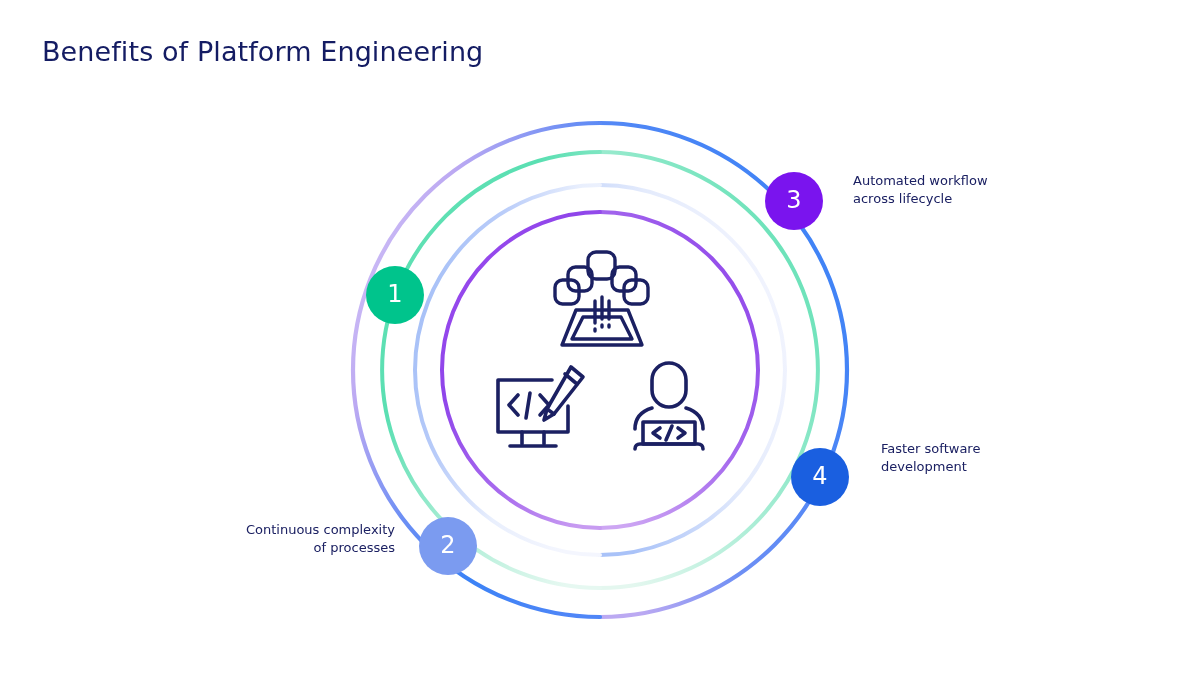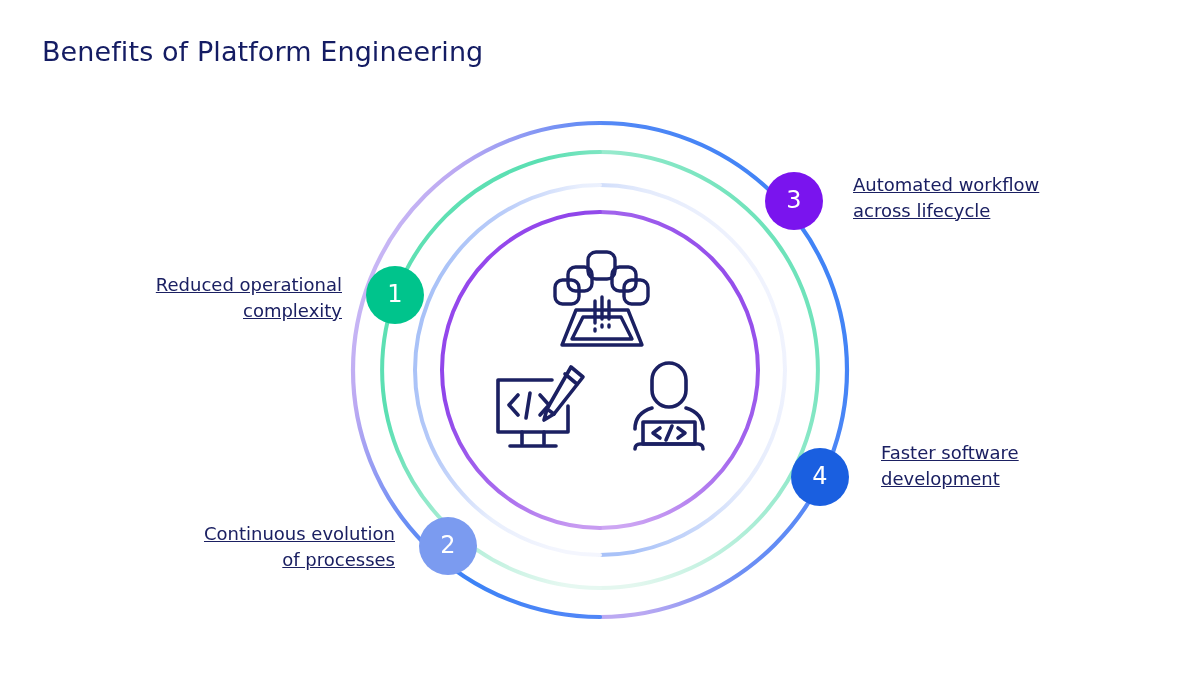--- a/index.html
+++ b/index.html
@@ -61,25 +61,24 @@
   .badge span { display: block; transform: translateY(-1px); }
 
   #badge-1 { left: 366px; top: 266px; }
   #badge-2 { left: 419px; top: 517px; }
   #badge-3 { left: 765px; top: 172px; }
   #badge-4 { left: 791px; top: 448px; }
 
   
   .label {
     position: absolute;
-    font-size: 18px;
+    font-size: 13px;
     color: #1B2062;
     line-height: 1.42;
     white-space: pre-line;
-    text-decoration: underline;
   }
   .label.right-align { text-align: right; }
   .label.left-align  { text-align: left; }
 
   #label-1 { right: 858px; top: 272px; width: 320px; }
   #label-2 { right: 805px; top: 521px; width: 340px; }
   #label-3 { left: 853px; top: 172px; width: 300px; }
   #label-4 { left: 881px; top: 440px; width: 300px; }
 
   
@@ -223,22 +222,20 @@
   <div class="badge" id="badge-2" style="background: rgb(123, 155, 240);">
     <span>2</span>
   </div>
   <div class="badge" id="badge-3" style="background: rgb(122, 20, 238);">
     <span>3</span>
   </div>
   <div class="badge" id="badge-4" style="background: rgb(26, 95, 224);">
     <span>4</span>
   </div>
 
-  <div class="label right-align" id="label-1" style="color: rgb(27, 32, 98);">Reduced operational
-complexity</div>
-  <div class="label right-align" id="label-2" style="color: rgb(27, 32, 98);">Continuous evolution
+  <div class="label right-align" id="label-2" style="color: rgb(27, 32, 98);">Continuous complexity
 of processes</div>
   <div class="label left-align" id="label-3" style="color: rgb(27, 32, 98);">Automated workflow
 across lifecycle</div>
   <div class="label left-align" id="label-4" style="color: rgb(27, 32, 98);">Faster software
 development</div>
 
 </div>
 
 </body></html>

